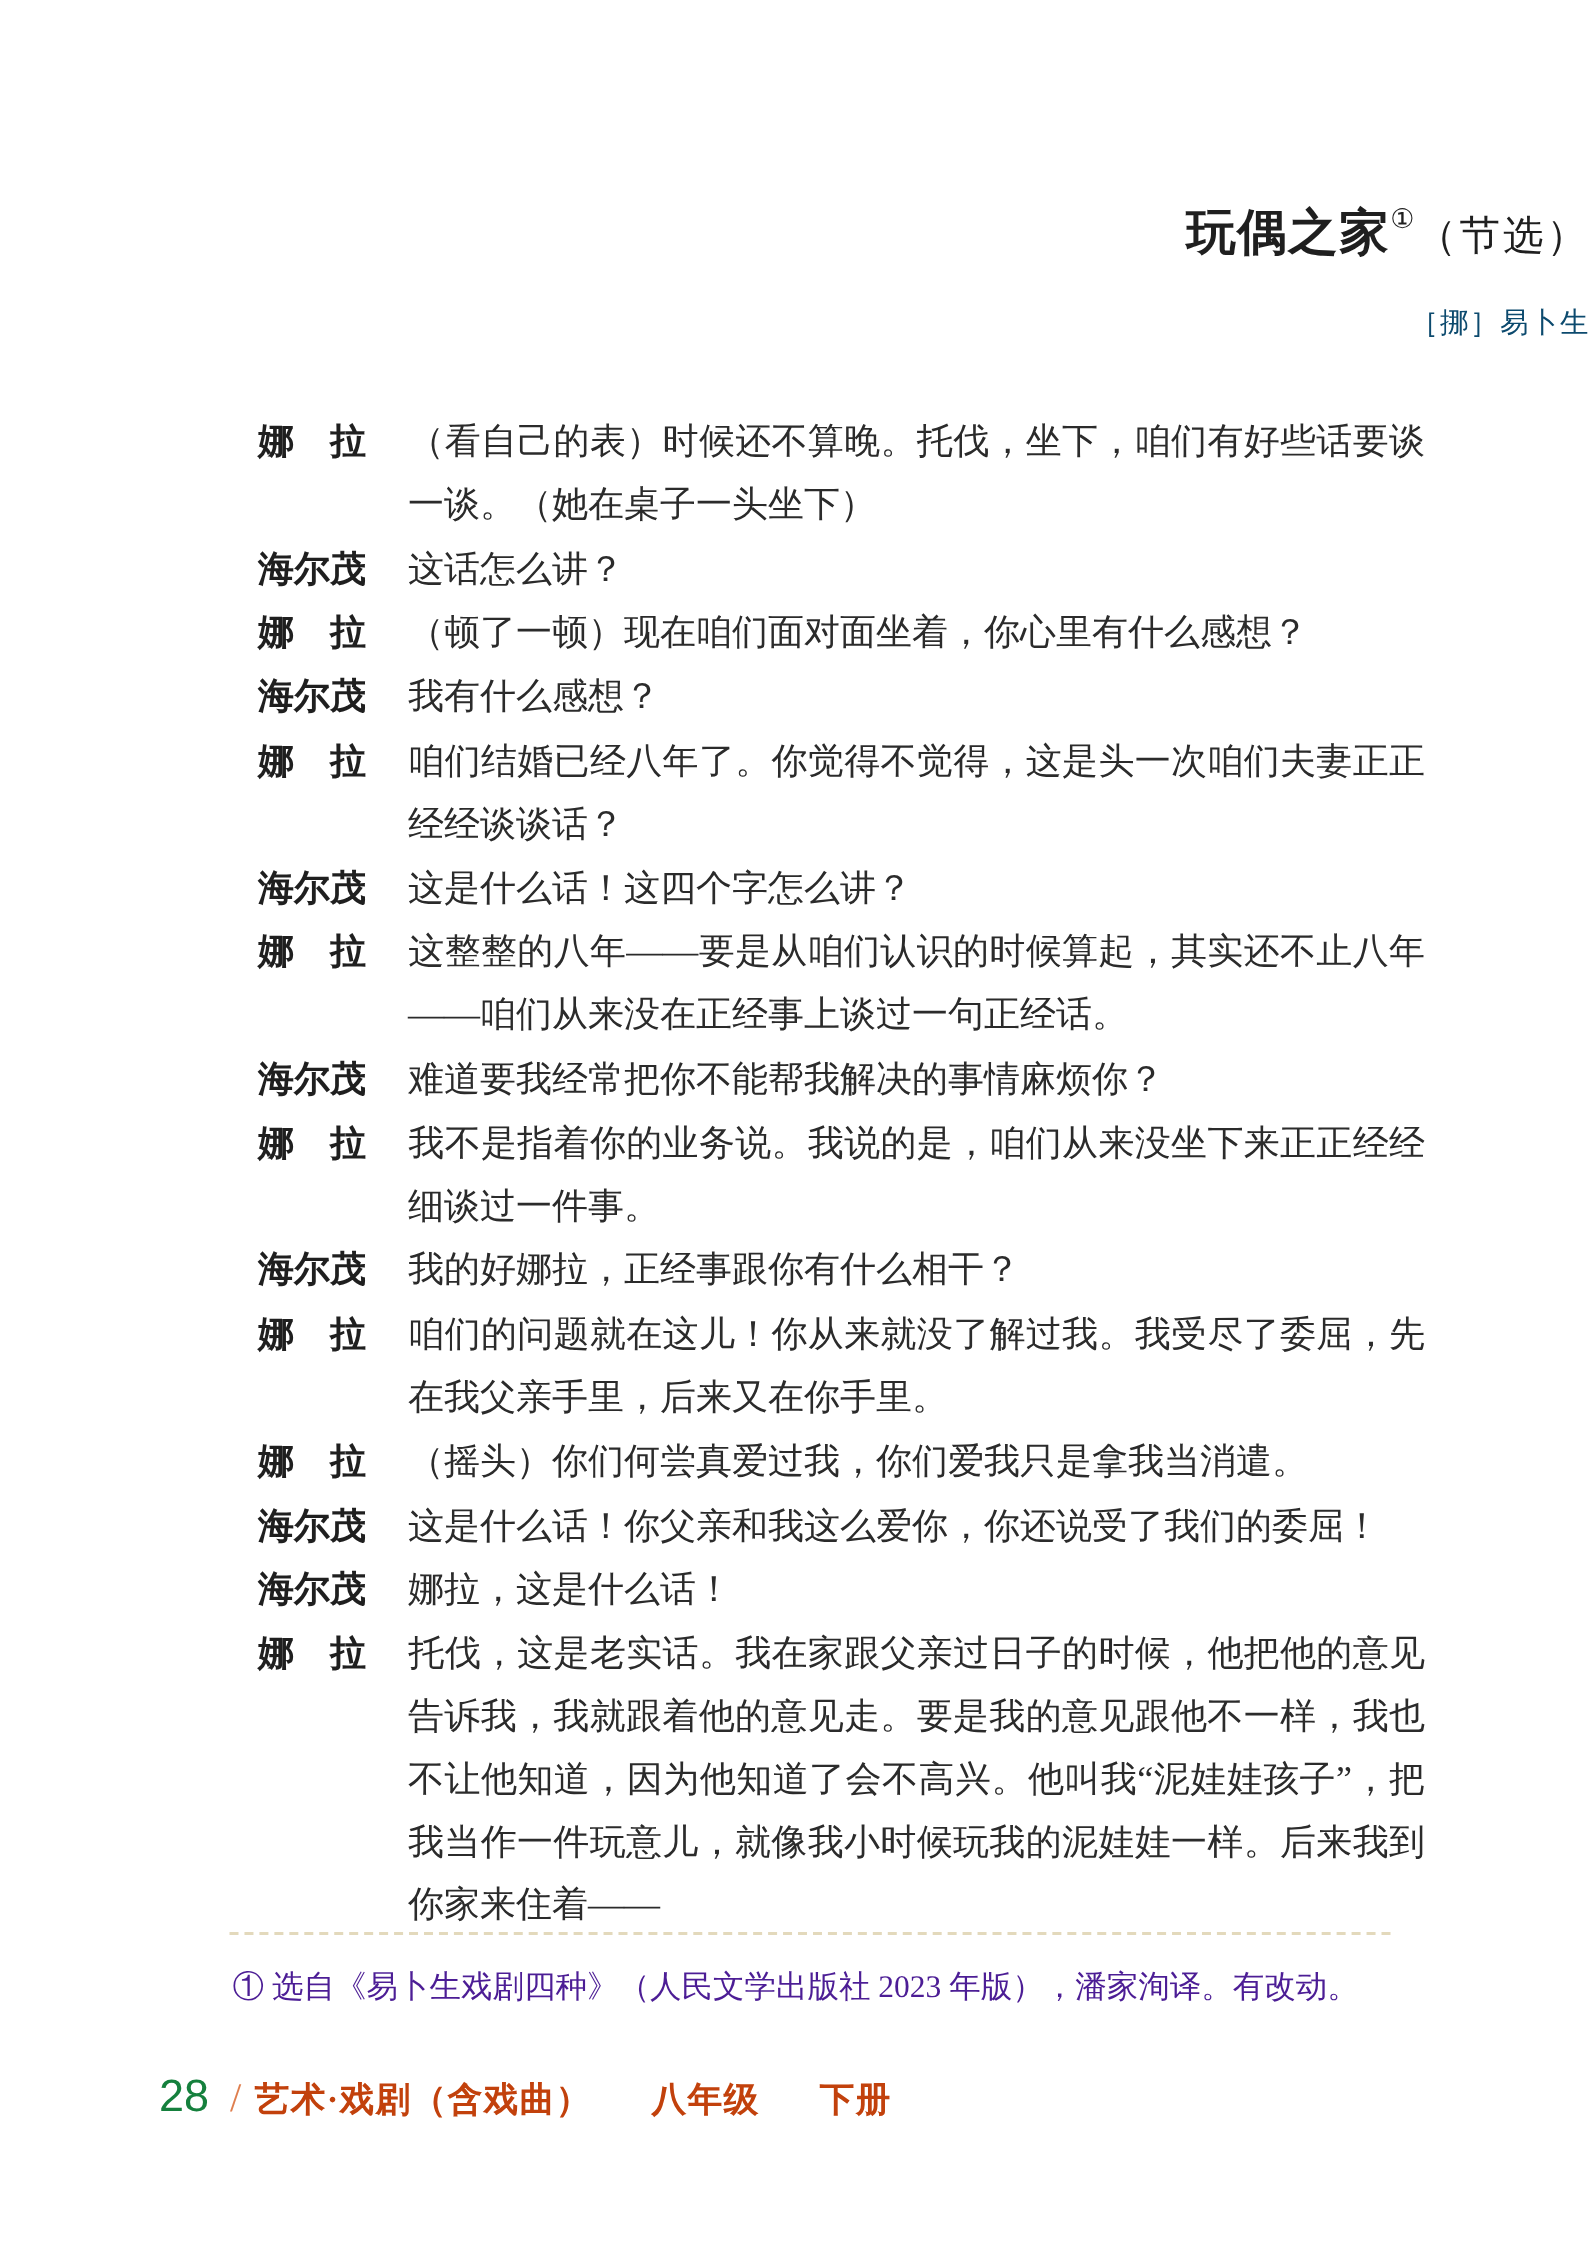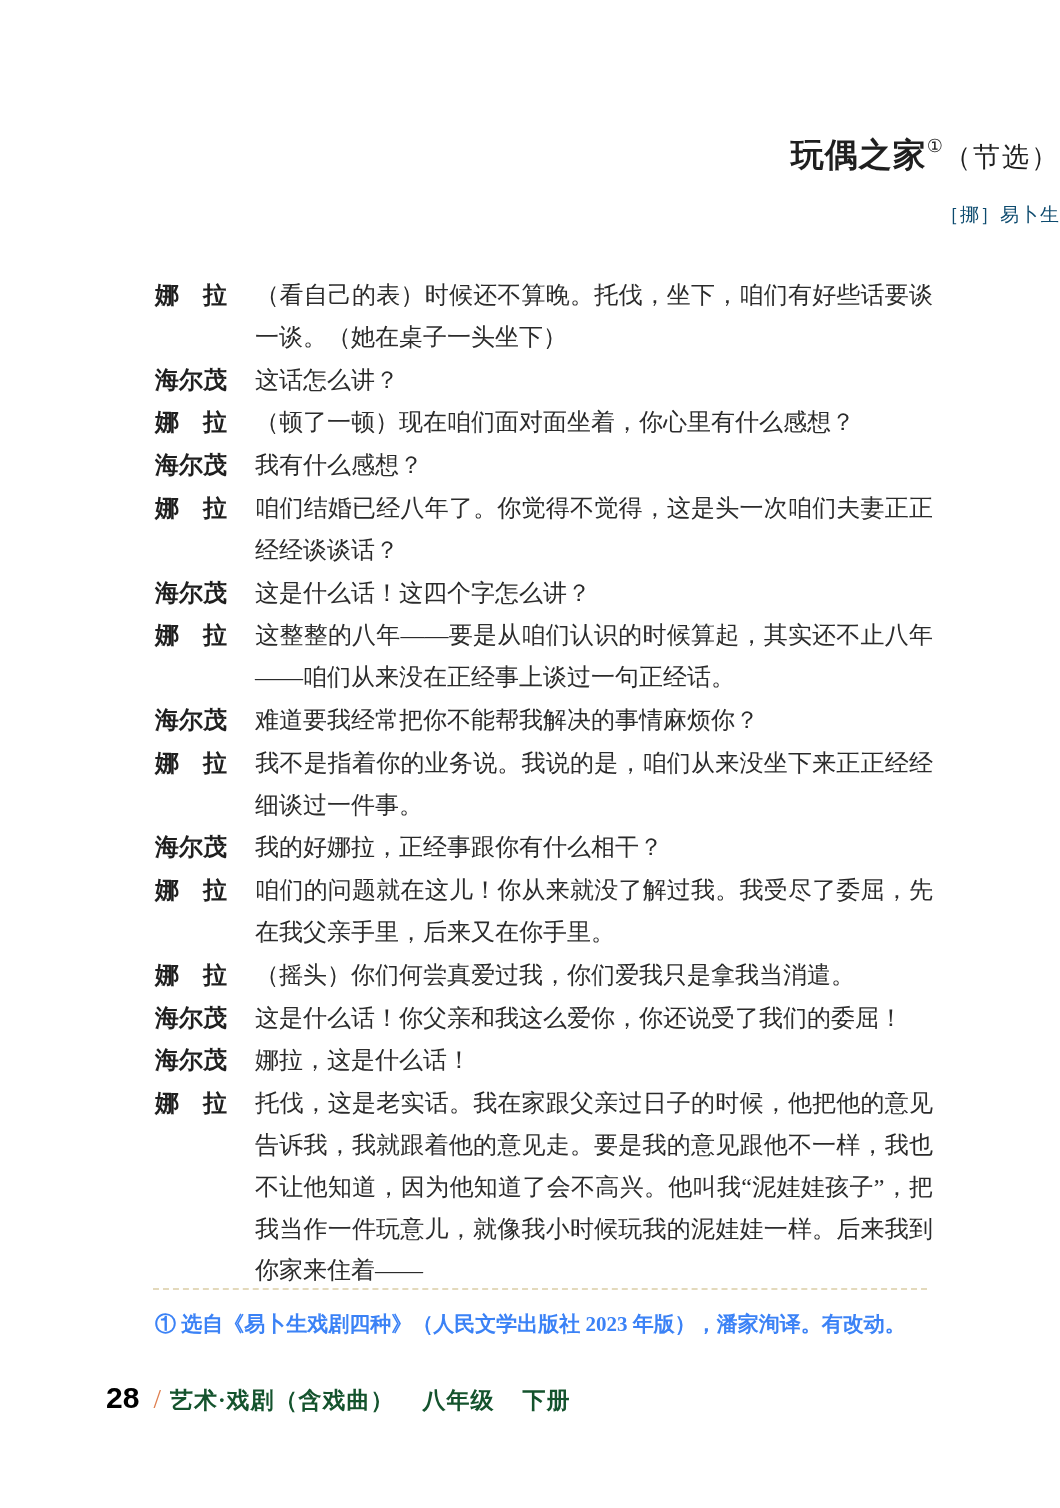--- a/index.html
+++ b/index.html
@@ -41,21 +41,21 @@
   .byline {
     margin-top: 24px;
     font-size: 19px;
     color: #0c4a6e;
     letter-spacing: 1px;
   }
   
   .dialogue {
     position: absolute;
     top: 274px;
-    left: 155px;
+    left: 172px;
     width: 778px;
     font-size: 24px;
     line-height: 41.8px;
   }
   .dialogue p.line {
     padding-left: 100px;
     text-indent: -100px;
     text-align: justify;
   }
   .speaker {
@@ -76,51 +76,50 @@
     height: 0;
     border-top: 2px dashed #e3d9bc;
   }
   .footnote {
     position: absolute;
     top: 1309px;
     left: 155px;
     width: 790px;
     font-size: 21px;
     line-height: 30px;
-    color: #3b82f6;
-    font-weight: bold;
+    color: #4c1d95;
   }
   
   .page-footer {
     position: absolute;
     top: 1381px;
     left: 106px;
     display: flex;
     align-items: baseline;
   }
   .page-num {
     font-family: "Liberation Sans", sans-serif;
-    font-weight: 700;
+    font-weight: 400;
     font-size: 30px;
-    color: #000000;
+    color: #15803d;
   }
   .footer-slash {
     margin-left: 14px;
     font-size: 27px;
     font-weight: 400;
     color: #df7f4f;
   }
   .book-info {
     margin-left: 9px;
     display: flex;
     align-items: flex-start;
-    gap: 28px;
+    gap: 40px;
     font-size: 23px;
     font-weight: 700;
-    color: #14532d;
+    color: #c2410c;
     letter-spacing: 1px;
   }
 </style>
 </head>
 <body>
 
 <div class="page">
 
   <header class="title-block">
     <h1 class="title-line"><span>玩偶之家</span><sup class="title-ref">①</sup><span class="title-suffix">（节选）</span></h1>

